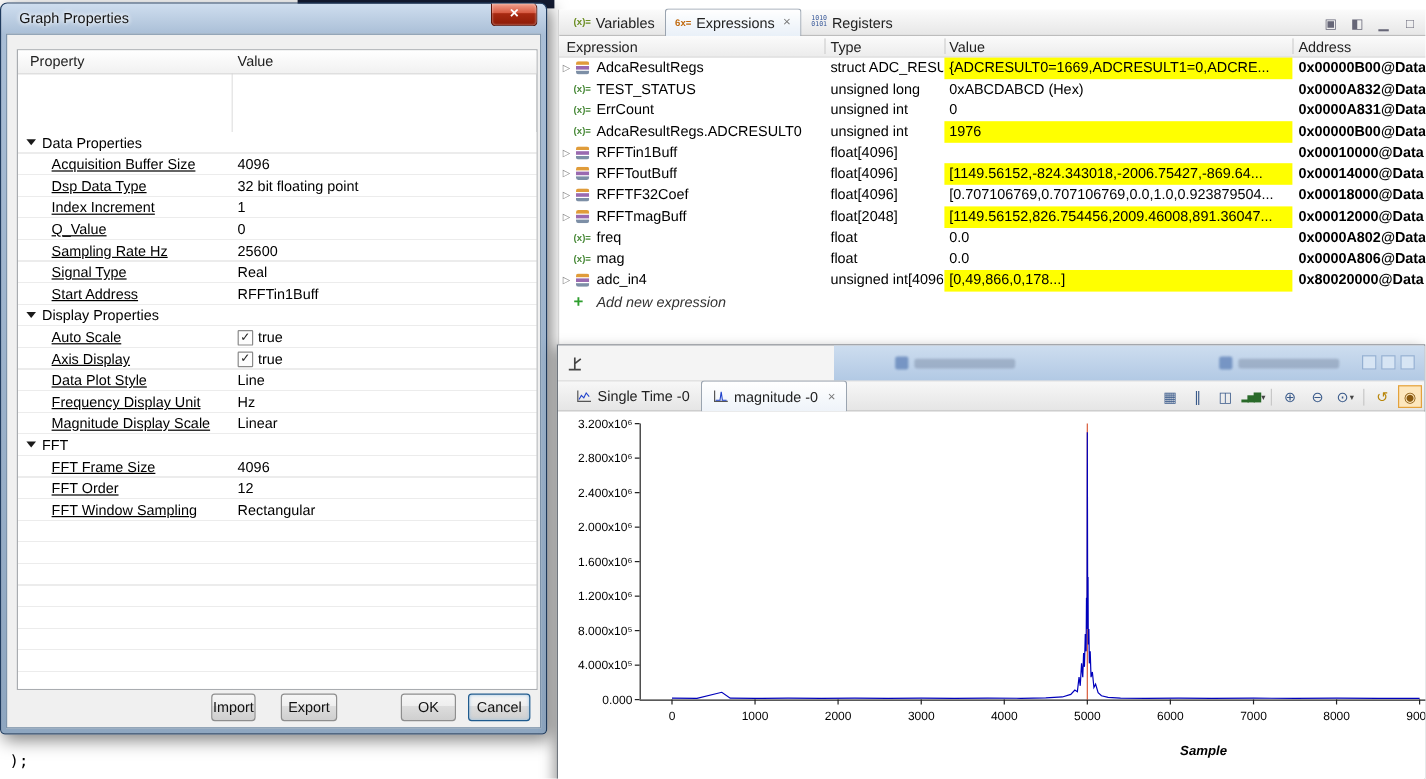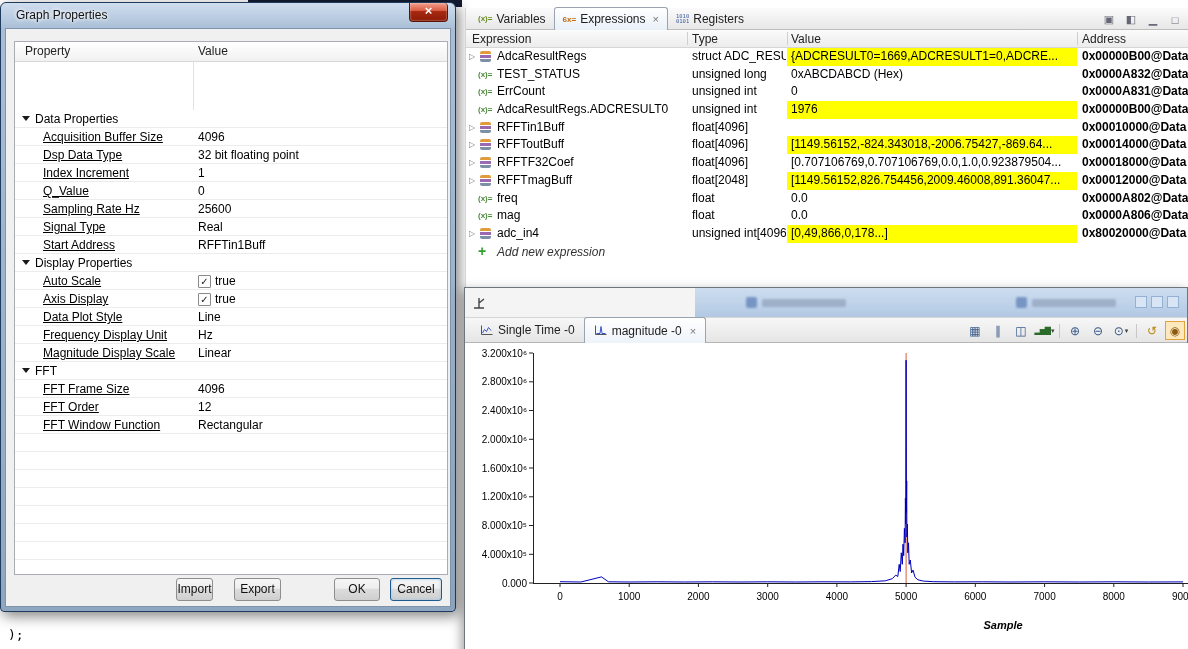--- a/index.html
+++ b/index.html
@@ -219,21 +219,21 @@
                 <span>4096</span>
               </span>
             </div>
             <div class="pg-row">
               <span class="pg-p">FFT Order</span>
               <span class="pg-v">
                 <span>12</span>
               </span>
             </div>
             <div class="pg-row">
-              <span class="pg-p">FFT Window Function</span>
+              <span class="pg-p">FFT Window Sampling</span>
               <span class="pg-v">
                 <span>Rectangular</span>
               </span>
             </div>
           </div>
       </div>
       <div class="btn btn-import">Import</div>
       <div class="btn btn-export">Export</div>
       <div class="btn btn-ok">OK</div>
       <div class="btn btn-cancel default">Cancel</div>

